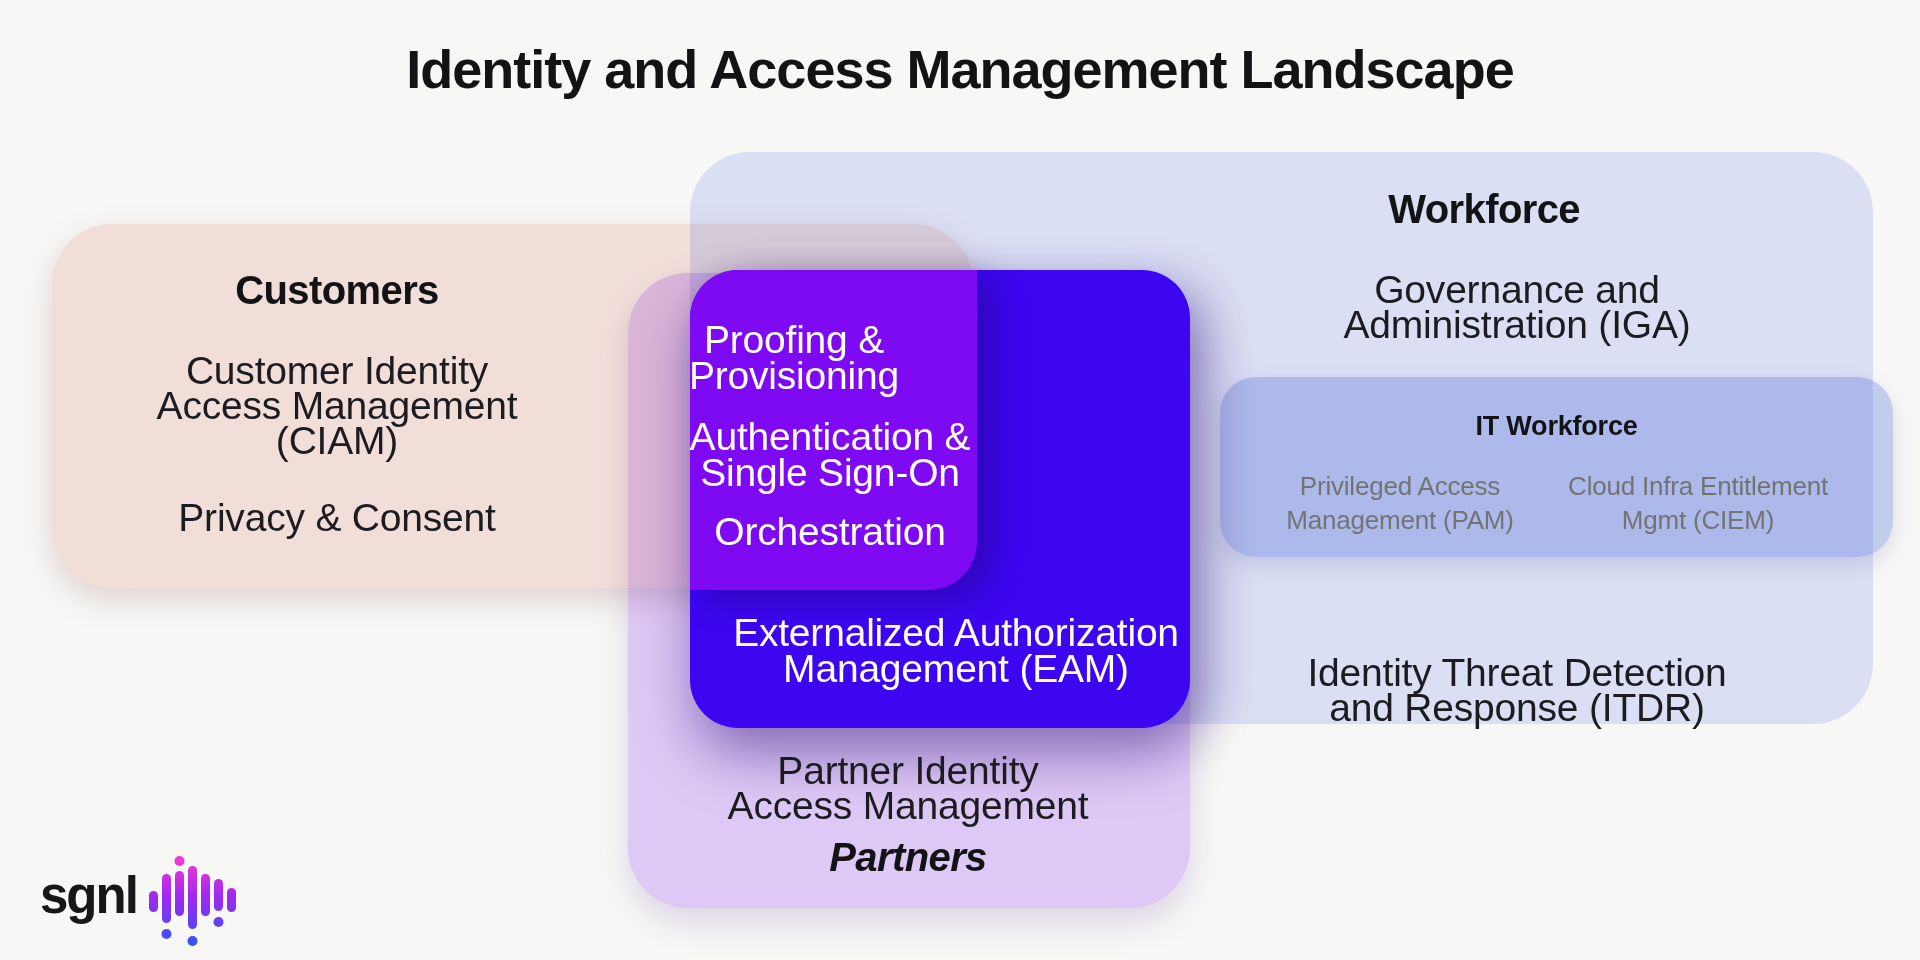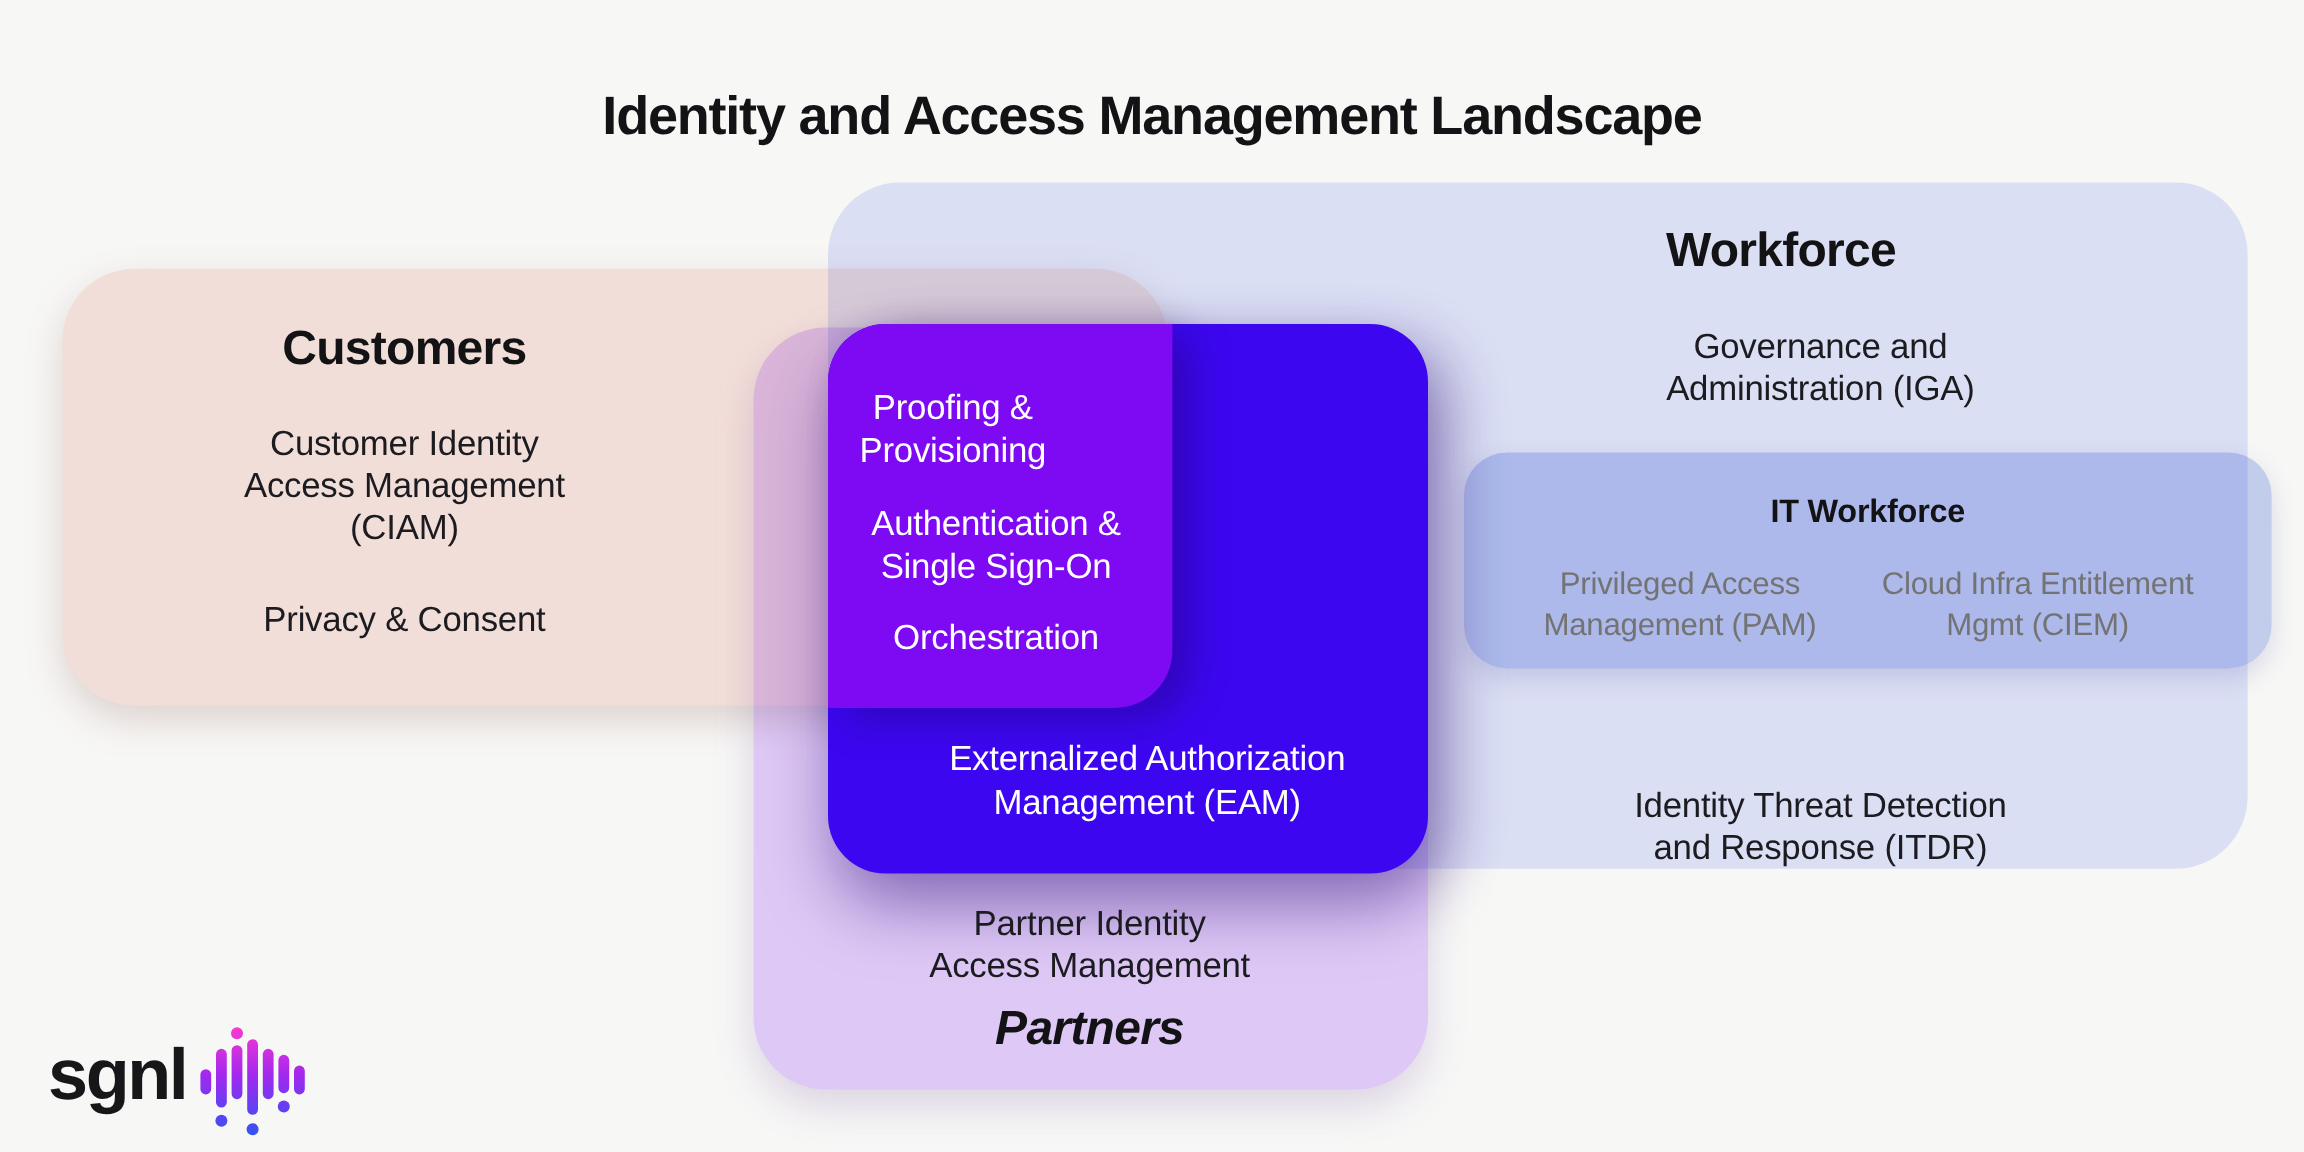--- a/index.html
+++ b/index.html
@@ -34,24 +34,24 @@
     background:var(--deep_blue,#3c07f0);
     box-shadow:0 30px 55px rgba(47,16,120,.38), 25px 10px 45px rgba(47,16,120,.20);
   }
   .violet-box{
     left:690px;top:270px;width:287px;height:320px;
     border-radius:48px 0 48px 0;
     background:var(--violet,#7d0af3);
     box-shadow:16px 10px 30px rgba(25,0,90,.35);
   }
   .txt{position:absolute;text-align:center;white-space:pre-line;letter-spacing:-0.2px;}
-  .h1{font-size:45px;line-height:60px;font-weight:700;letter-spacing:-1px;color:#131316;margin-top:28px;}
+  .h1{font-size:54px;line-height:60px;font-weight:700;letter-spacing:-1px;color:#131316;}
   .h2{font-size:40px;line-height:42px;font-weight:700;letter-spacing:-0.6px;color:#131316;}
   .h3{font-size:27px;line-height:30px;font-weight:700;color:#131316;}
-  .body{font-size:29px;line-height:35px;color:#1b1b20;}
+  .body{font-size:39px;line-height:35px;color:#1b1b20;}
   .body-sm{font-size:26px;line-height:34px;color:#737373;}
   .white{color:#ffffff;line-height:36px;}
   .page-title{left:0;right:0;top:39px;}
   .customers-title{left:37px;width:600px;top:269px;}
   .ciam{left:37px;width:600px;top:353px;}
   .privacy{left:37px;width:600px;top:500px;}
   .workforce-title{left:980px;width:600px;top:188px;text-align:right;}
   .governance{left:1217px;width:600px;top:272px;}
   .itdr{left:1217px;width:600px;top:615px;margin-top:40px;}
   .it-title{left:1220px;width:673px;top:411px;}
@@ -61,21 +61,21 @@
   .core-p2{left:630px;width:400px;top:419px;}
   .core-p3{left:630px;width:400px;top:514px;}
   .eam-label{left:656px;width:600px;top:615px;}
   .piam{left:608px;width:600px;top:753px;}
   .partners-title{left:608px;width:600px;top:836px;font-style:italic;}
   .logo{
     position:absolute;left:40px;top:848px;height:104px;
     display:flex;align-items:center;gap:10px;
   }
   .logo-text{
-    font-size:60px;font-weight:700;letter-spacing:-2px;color:#17171a;
+    font-size:51px;font-weight:700;letter-spacing:-2px;color:#17171a;
     line-height:60px;transform:translateY(-4px);
   }
 </style>
 </head>
 <body>
 
 <div class="stage">
 
   <div class="box workforce-box"></div>
   <div class="box customers-box"></div>

